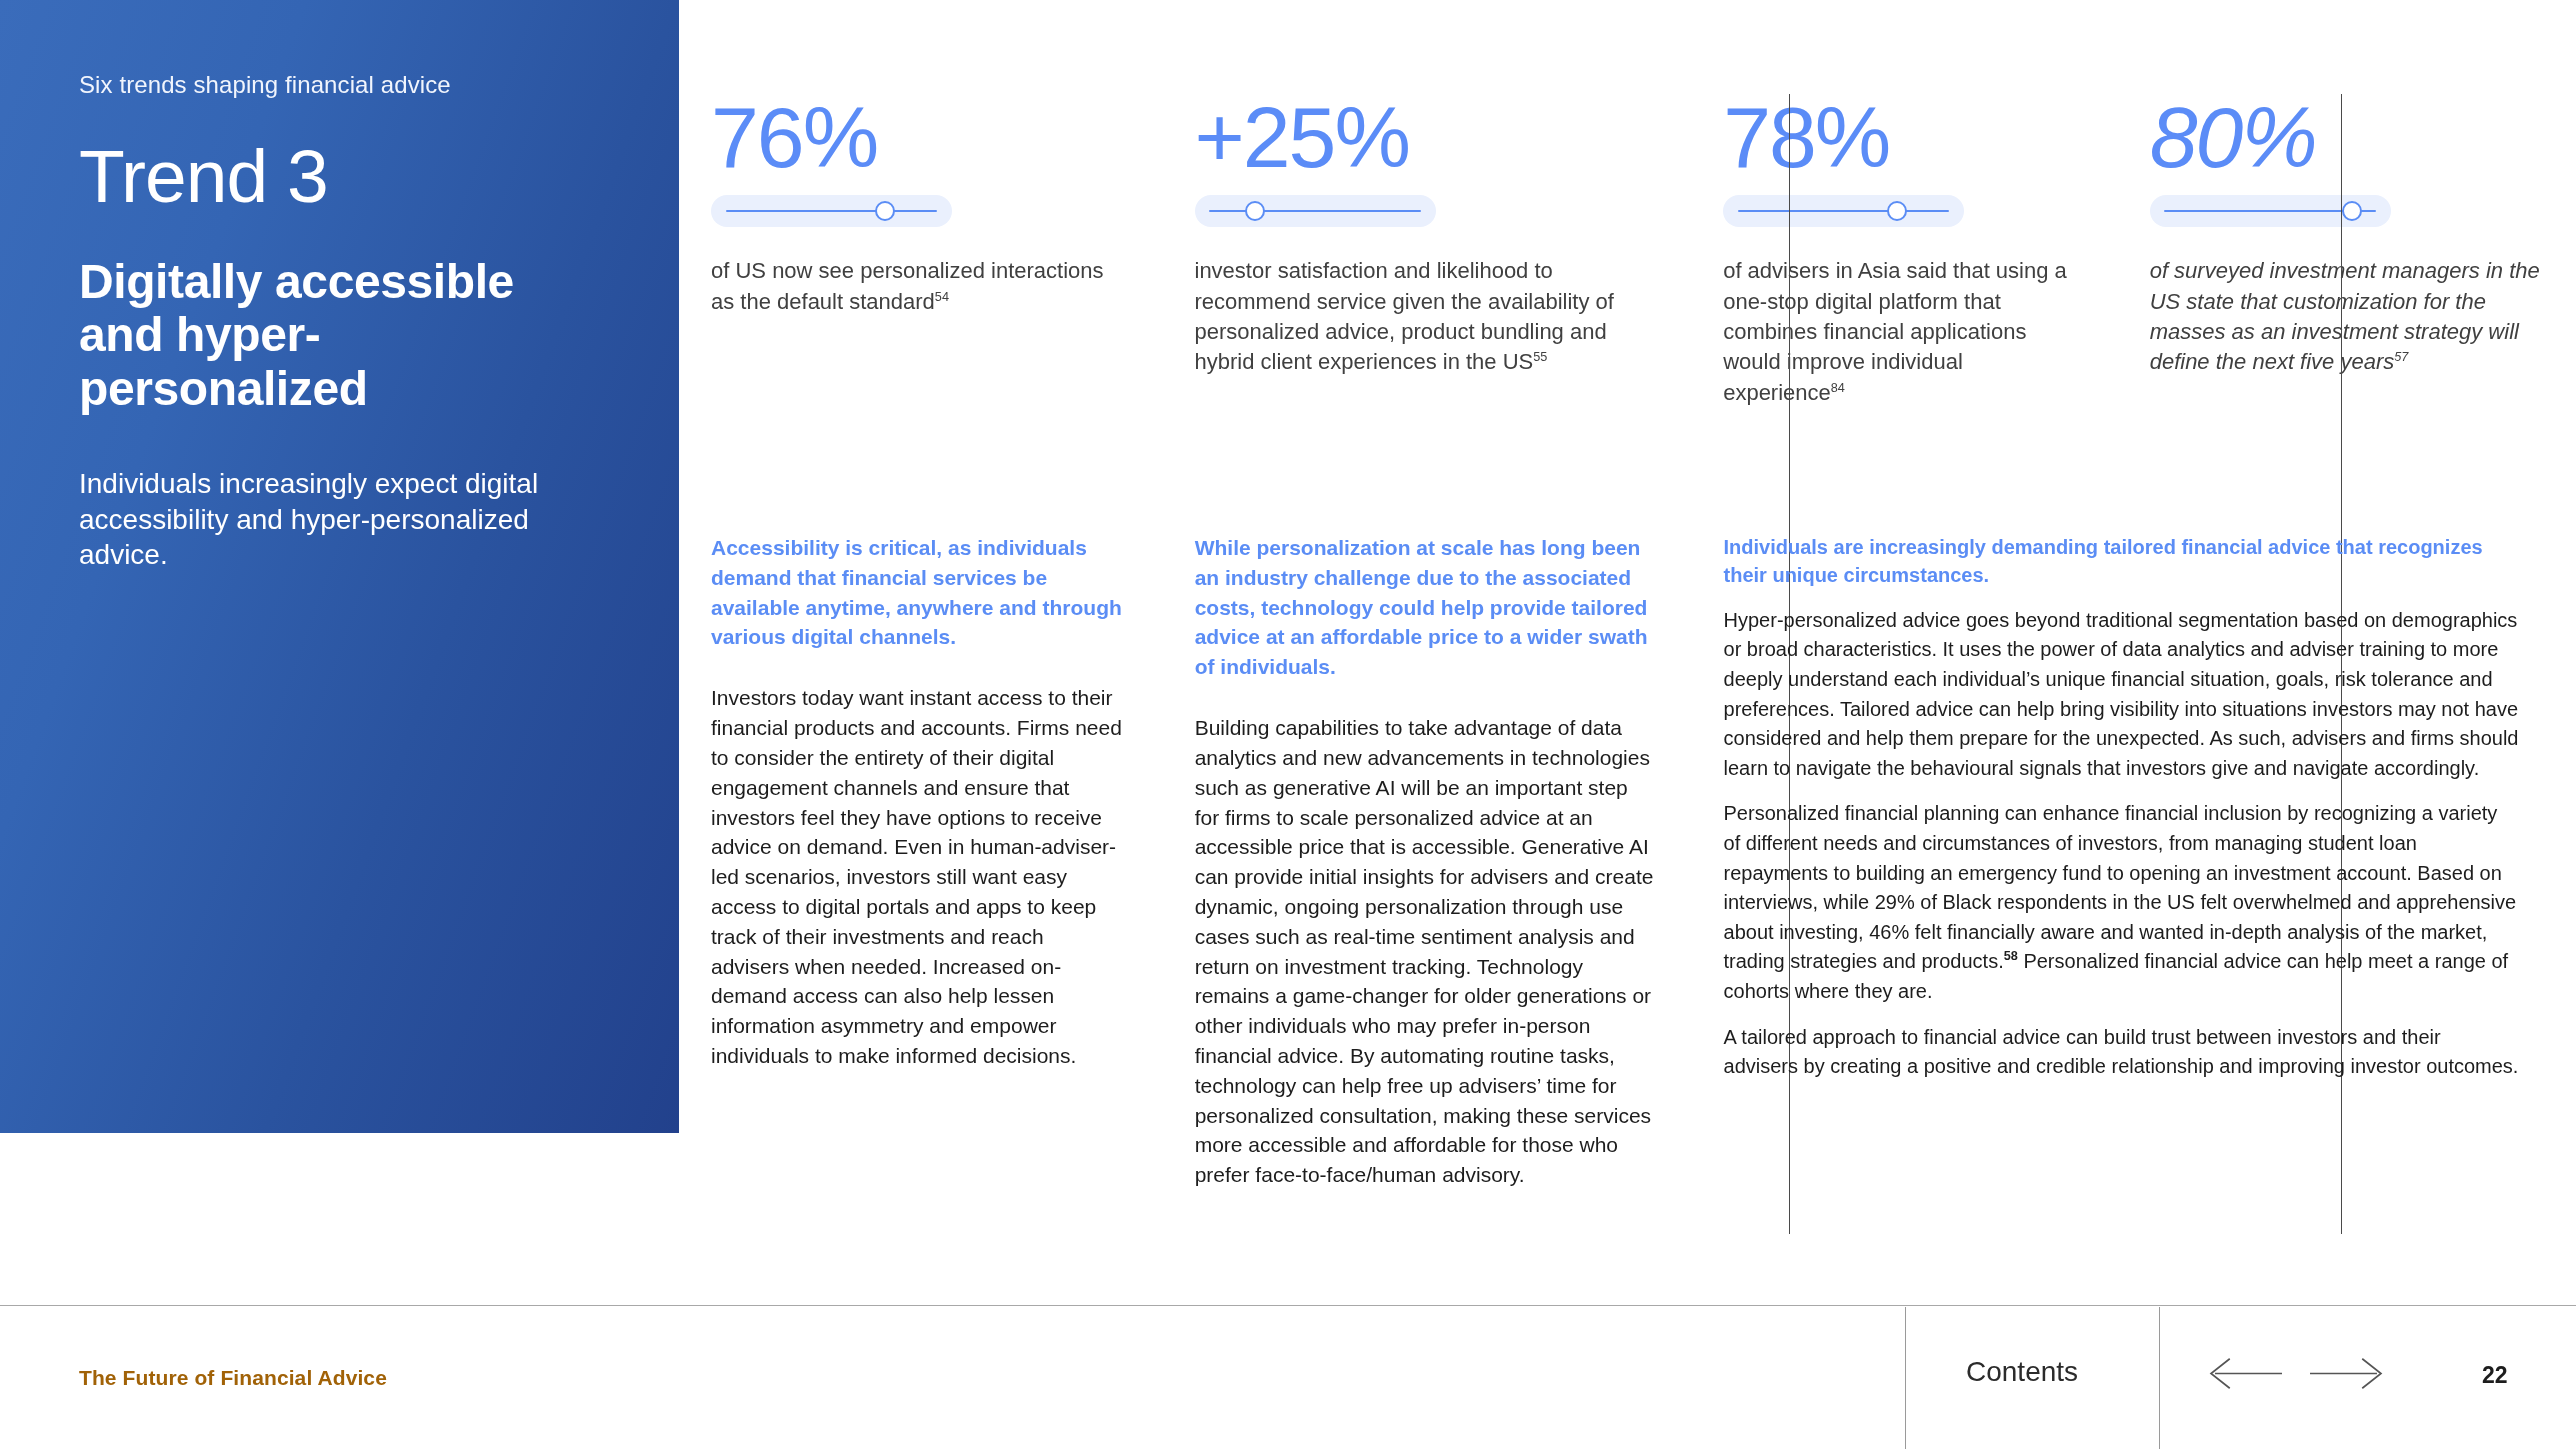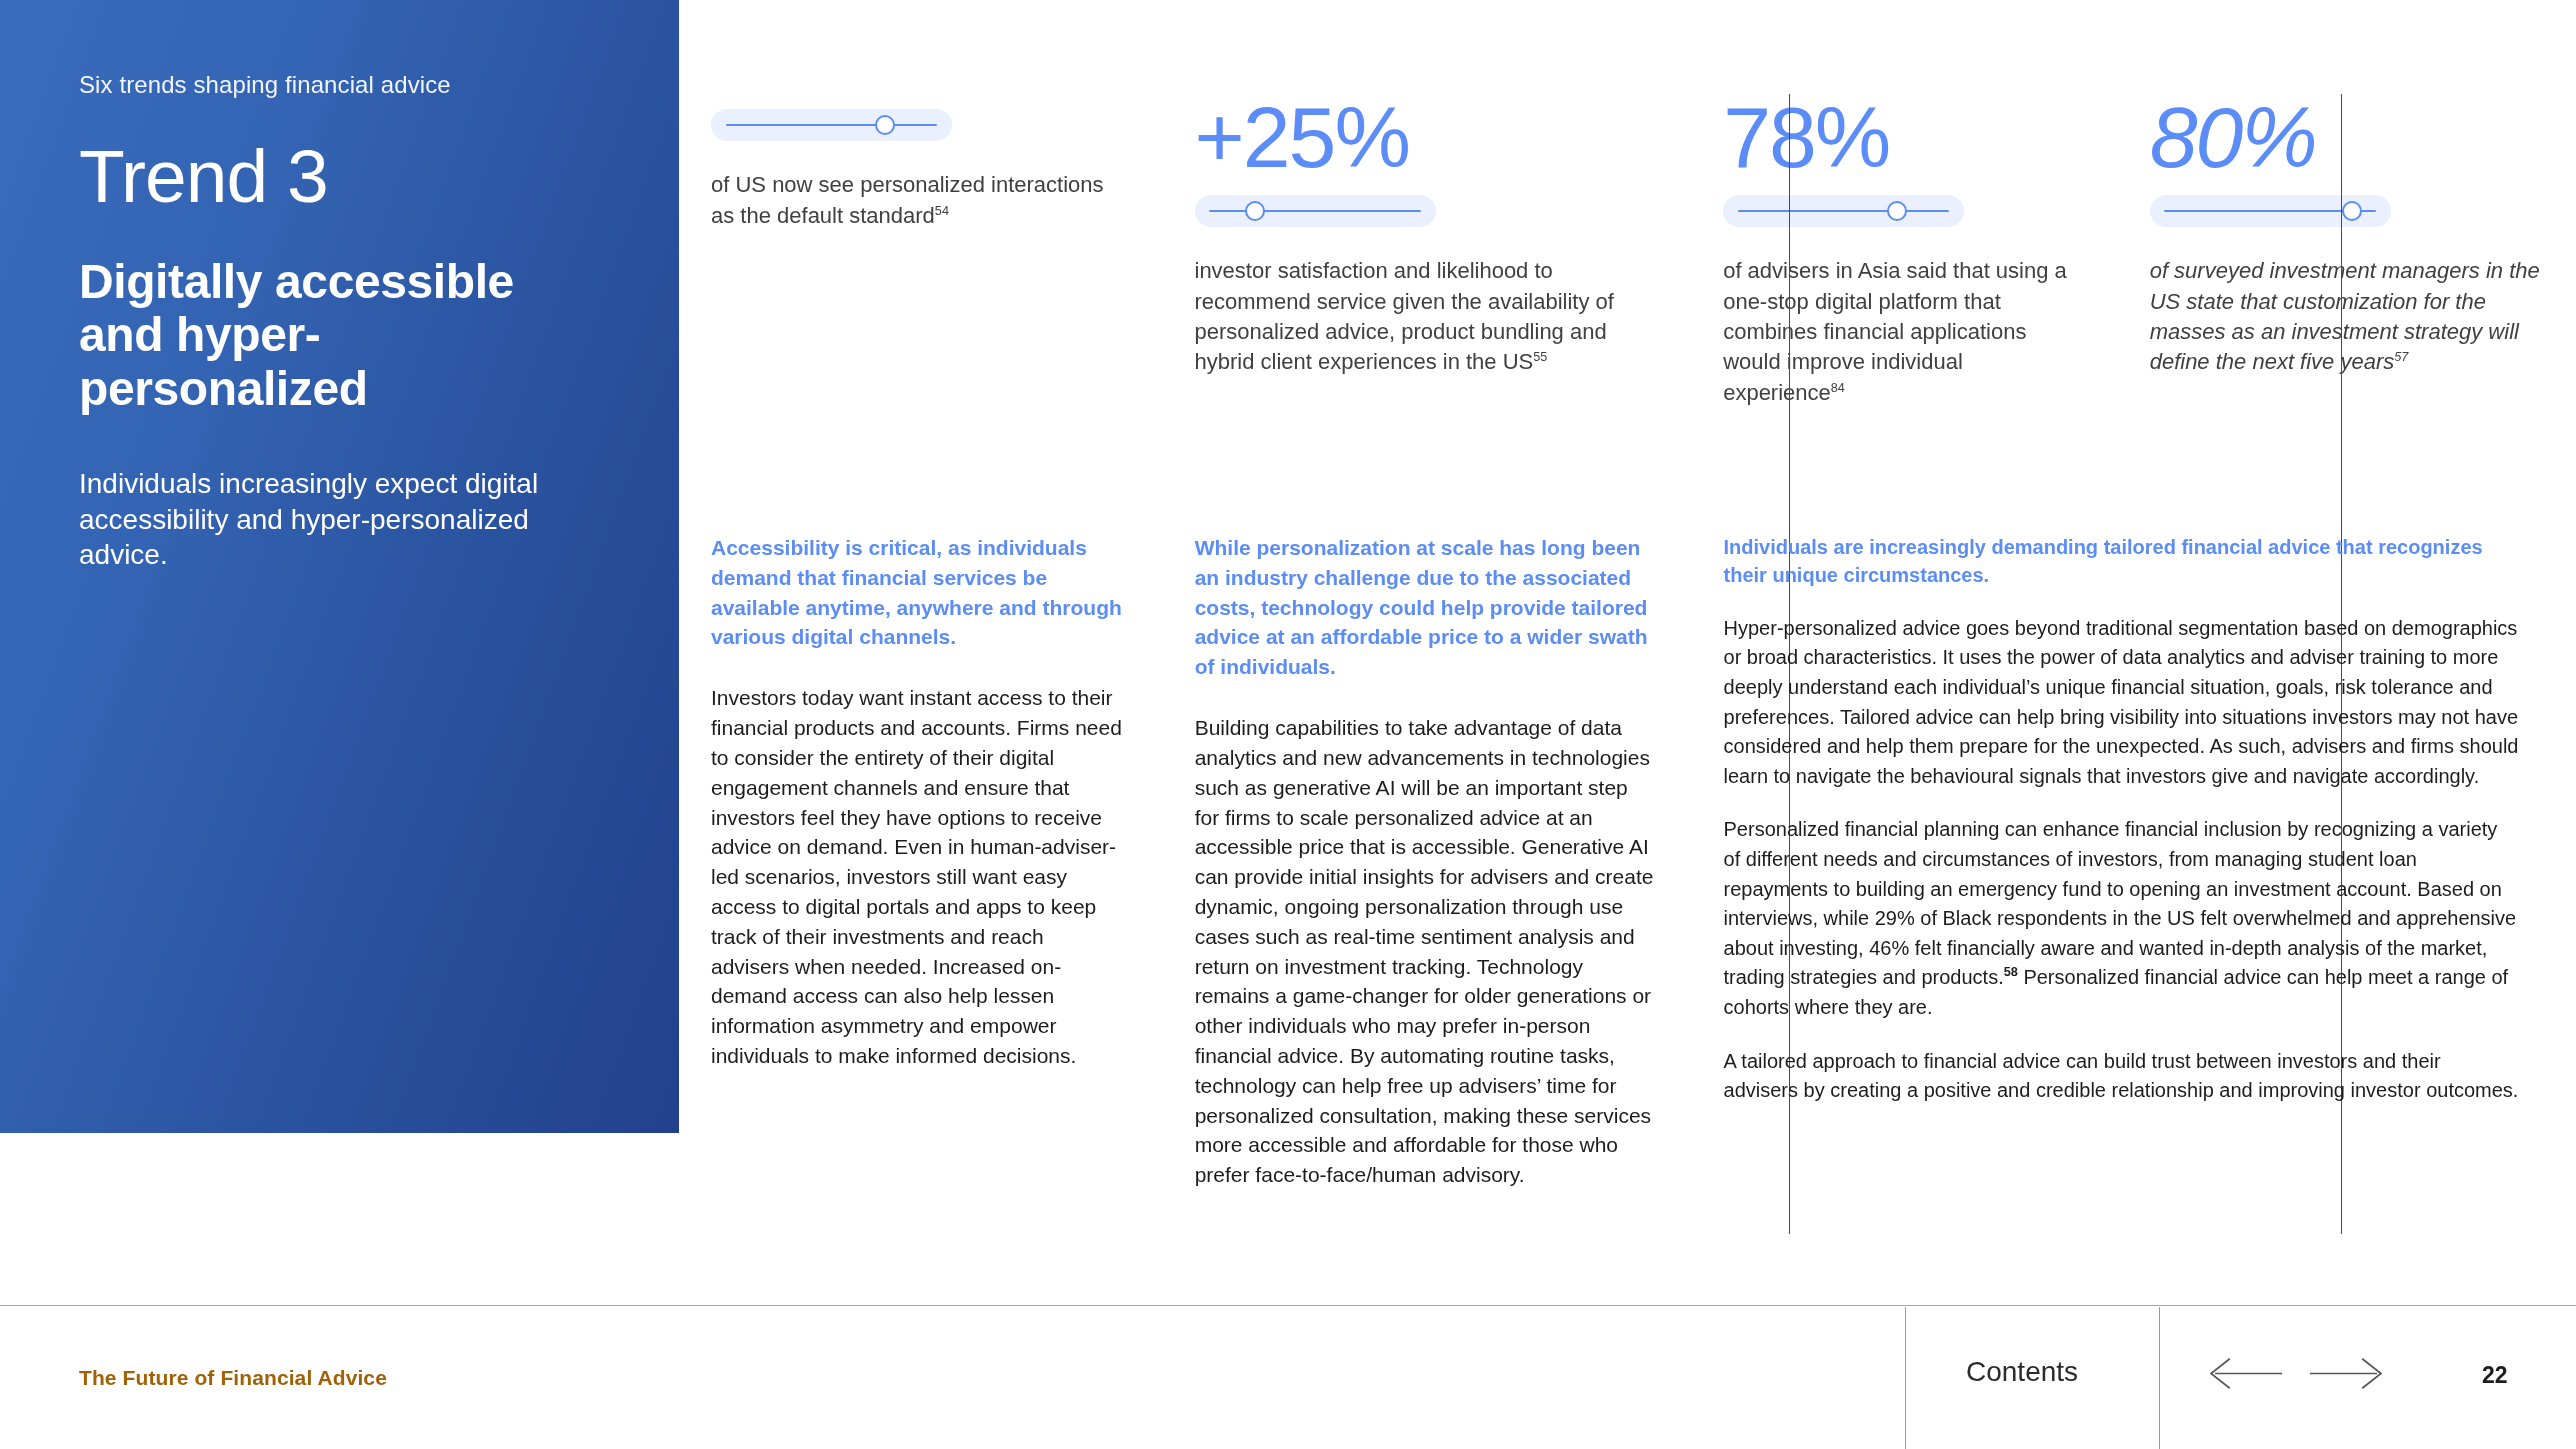--- a/index.html
+++ b/index.html
@@ -106,21 +106,21 @@
     color:#5b8df5;font-weight:700;
     font-size:21px;line-height:1.42;
     margin:0 0 0 0;
   }
   .para{
     color:#1d1d1d;font-weight:400;
     font-size:21px;line-height:1.42;
     margin:31px 0 0 0;
   }
   .body-col.b3 .lead{font-size:20px;line-height:1.42;}
-  .body-col.b3 .para{font-size:20px;line-height:1.48;margin-top:24px;}
+  .body-col.b3 .para{font-size:20px;line-height:1.48;margin-top:16px;}
   .para sup{font-size:12.7px;vertical-align:super;line-height:0;font-weight:bold;}
 
   
   .footer-rule{
     position:absolute;left:0;top:1305px;width:2576px;height:1.3px;background:#a8a8a8;
   }
   .footer{
     position:absolute;left:0;top:1307px;width:2576px;height:142px;background:#ffffff;
   }
   .footer-title{
@@ -155,20 +155,21 @@
     <div class="hero-trend">Trend 3</div>
     <div class="hero-headline">Digitally accessible and hyper-personalized</div>
     <div class="hero-sub">Individuals increasingly expect digital accessibility and hyper-personalized advice.</div>
   </div>
 
   <div class="content">
 
     <div class="stats">
 
       <div class="stat-col c1">
+        <div class="stat-num">76%</div>
         <div class="slider">
           <div class="slider-track"></div>
           <div class="slider-knob" style="left:72%"></div>
         </div>
         <div class="stat-cap"><span>of US now see personalized interactions as the default standard</span><sup>54</sup></div>
       </div>
 
       <div class="stat-col c2">
         <div class="stat-num">+25%</div>
         <div class="slider w2">

